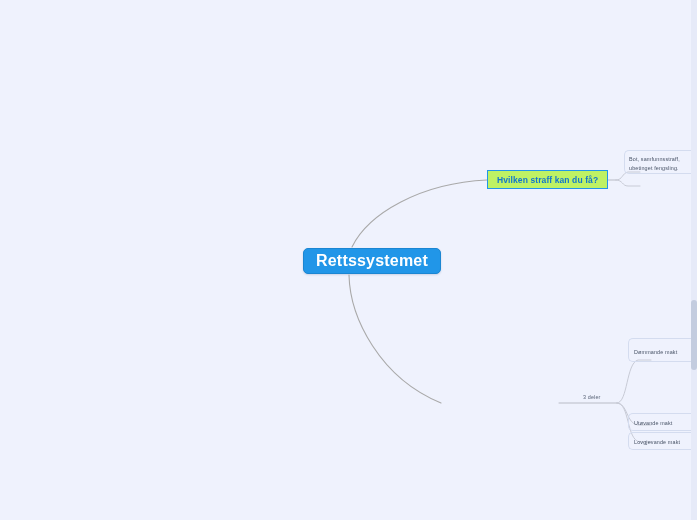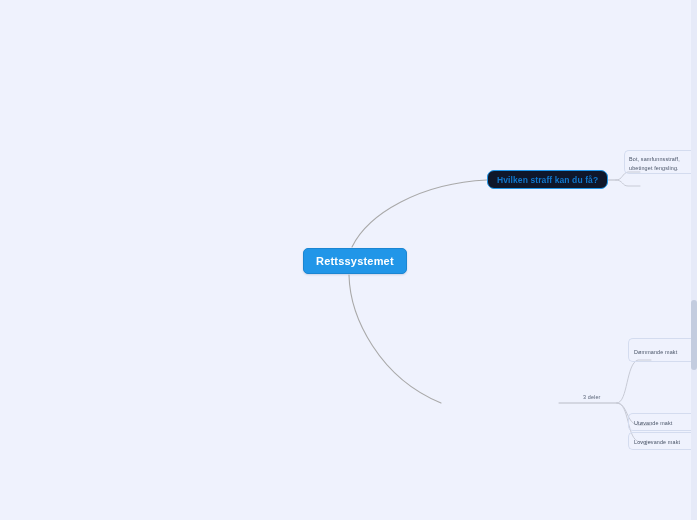--- a/index.html
+++ b/index.html
@@ -37,33 +37,33 @@
     display: flex;
     align-items: center;
     justify-content: center;
   }
 
   .node-root {
     background: #2196e8;
     color: #ffffff;
     border: 1px solid #1b86d2;
     border-radius: 5px;
-    font-size: 11px;
+    font-size: 16px;
     font-weight: bold;
     letter-spacing: .2px;
     padding: 0 12px;
     height: 26px;
     box-shadow: 0 1px 2px rgba(40,70,120,.18);
   }
 
   .node-branch {
-    background: #0f172a;
+    background: #bef264;
     color: #1177cc;
     border: 1.6px solid #2196e8;
-    border-radius: 7px;
+    border-radius: 0;
     font-size: 8.5px;
     font-weight: bold;
     letter-spacing: .1px;
     padding: 0 9px;
     height: 19px;
   }
 
   .node-leaf {
     background: transparent;
     color: #4a5568;

